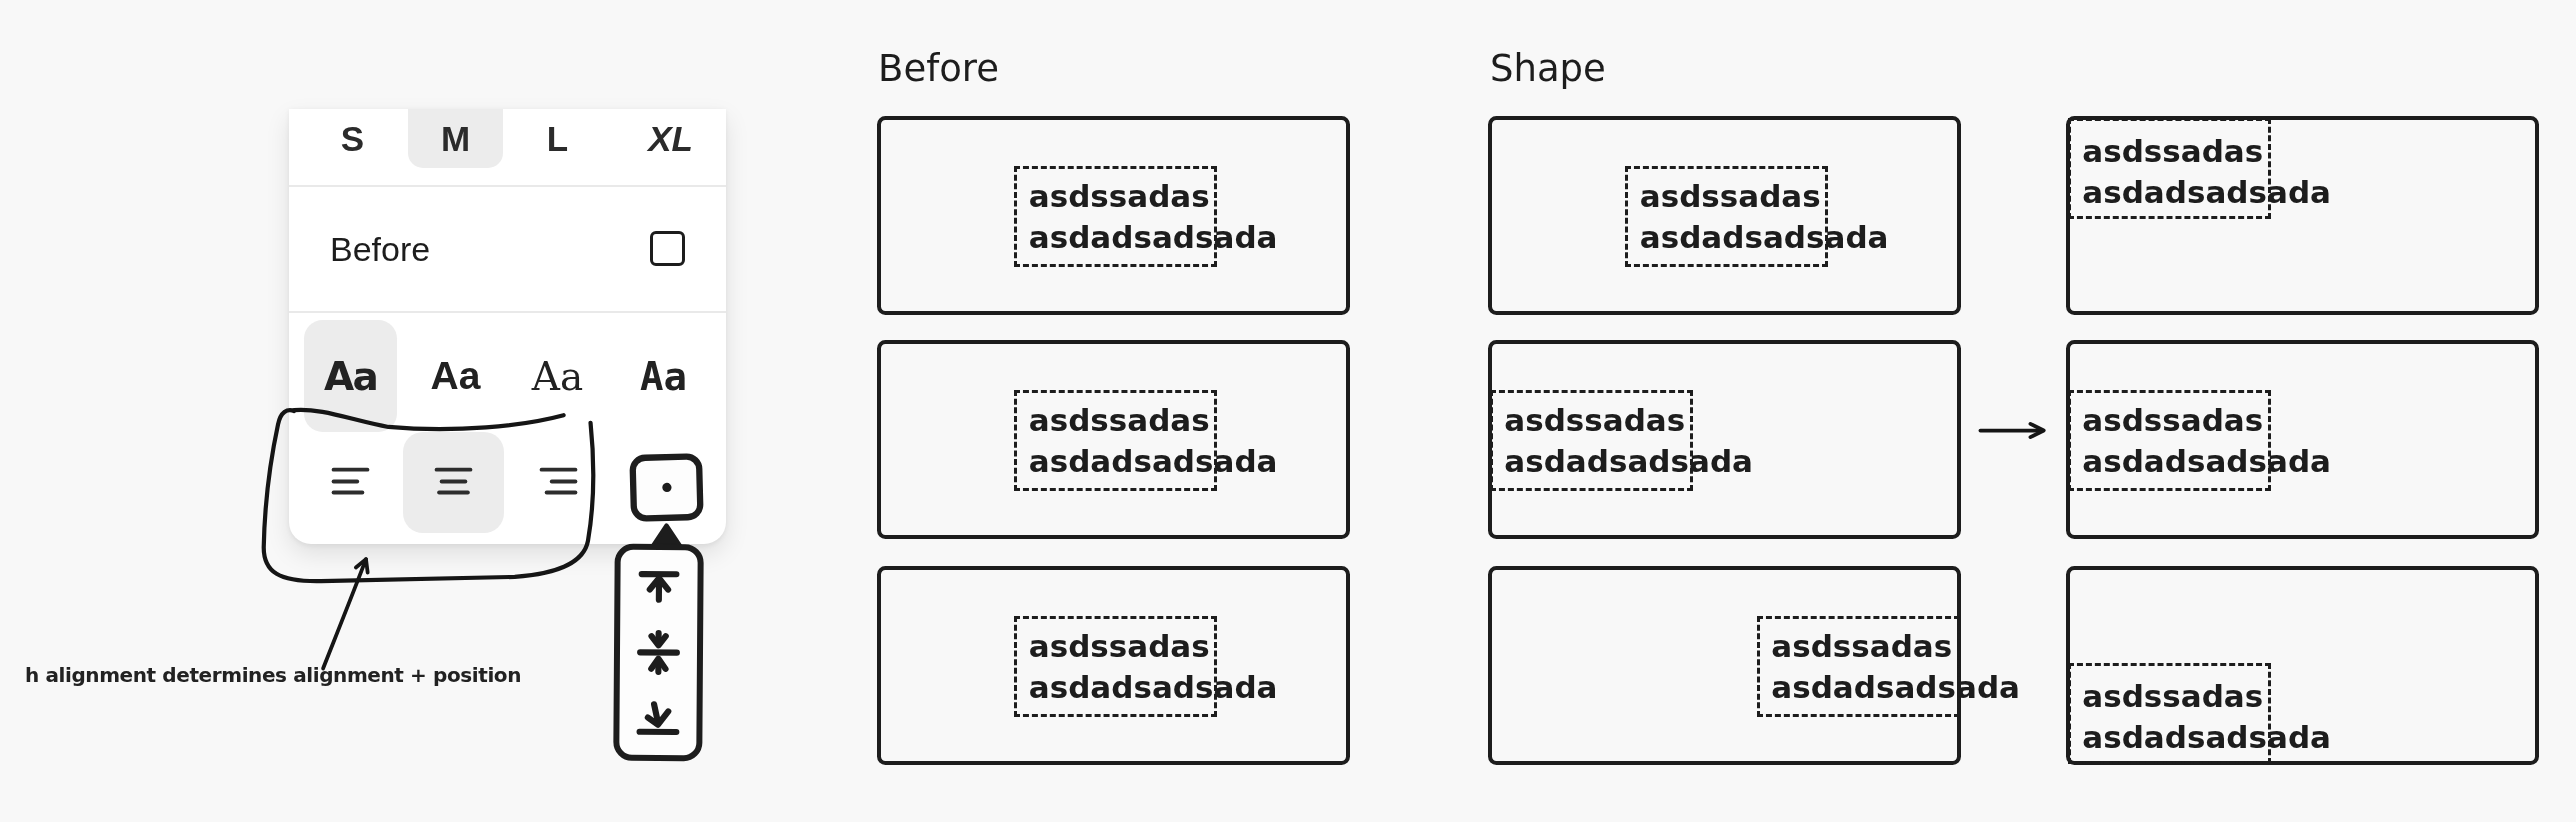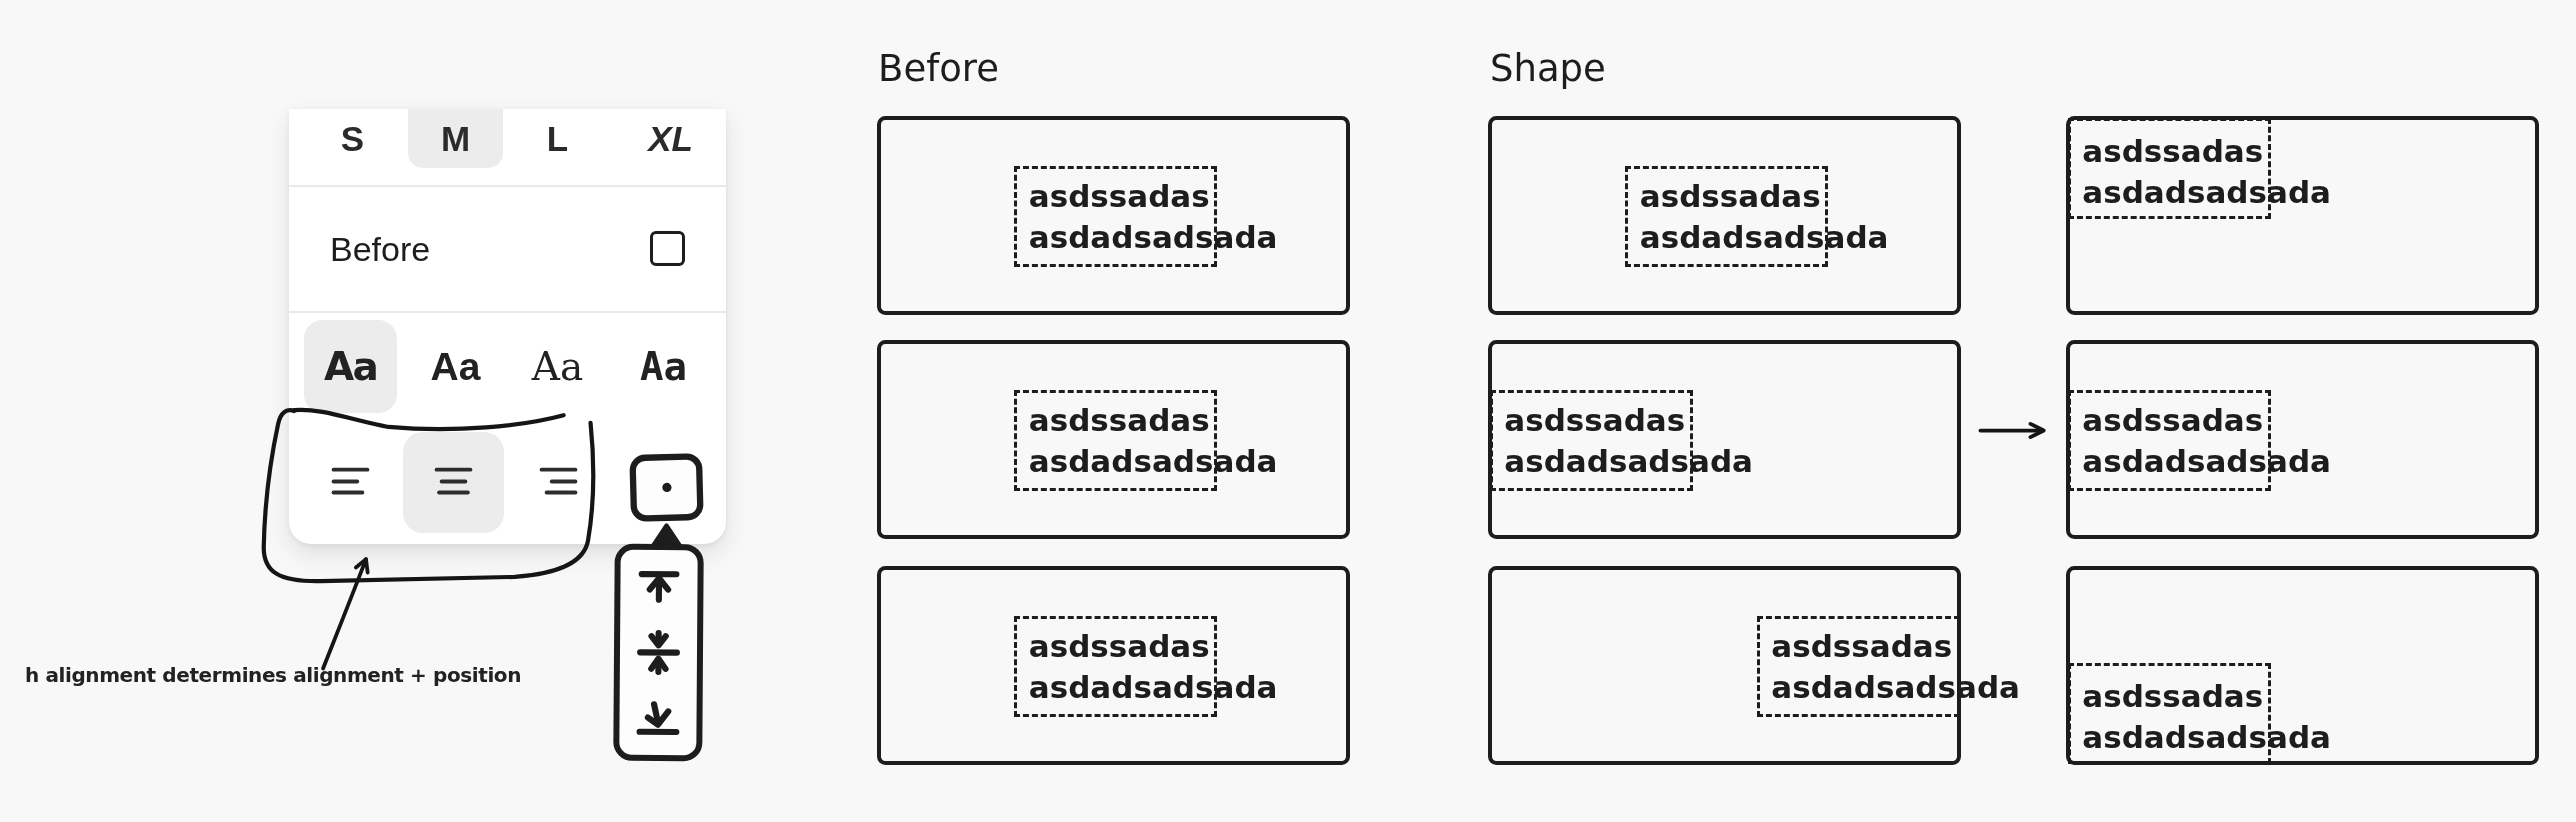--- a/index.html
+++ b/index.html
@@ -33,21 +33,21 @@
     position:absolute; left:41px; top:118px; height:44px;
     display:flex; align-items:center;
     font-size:34px; font-weight:500; color:#1d1d1d;
   }
   .shape-checkbox {
     position:absolute; left:361px; top:122px; width:35px; height:35px;
     border:3px solid #1d1d1d; border-radius:5.9px; background:transparent; cursor:pointer;
   }
 
   .font-btn {
-    position:absolute; top:211px; width:93px; height:93px;
+    position:absolute; top:211px; width:93px; height:112px;
     display:flex; align-items:center; justify-content:center;
     font-size:39px; color:#222; background:transparent; border:none; cursor:pointer;
   }
   .font-btn.selected { background:#ececec; border-radius:18.6px; }
   .font-draw  { font-family:"DejaVu Sans", sans-serif; font-weight:800; letter-spacing:-1.7px; }
   .font-sans  { font-family:"Liberation Sans", sans-serif; font-weight:600; }
   .font-serif { font-family:"DejaVu Serif", serif; font-weight:500; }
   .font-mono  { font-family:"DejaVu Sans Mono", monospace; font-weight:700; }
 
   .align-btn {

